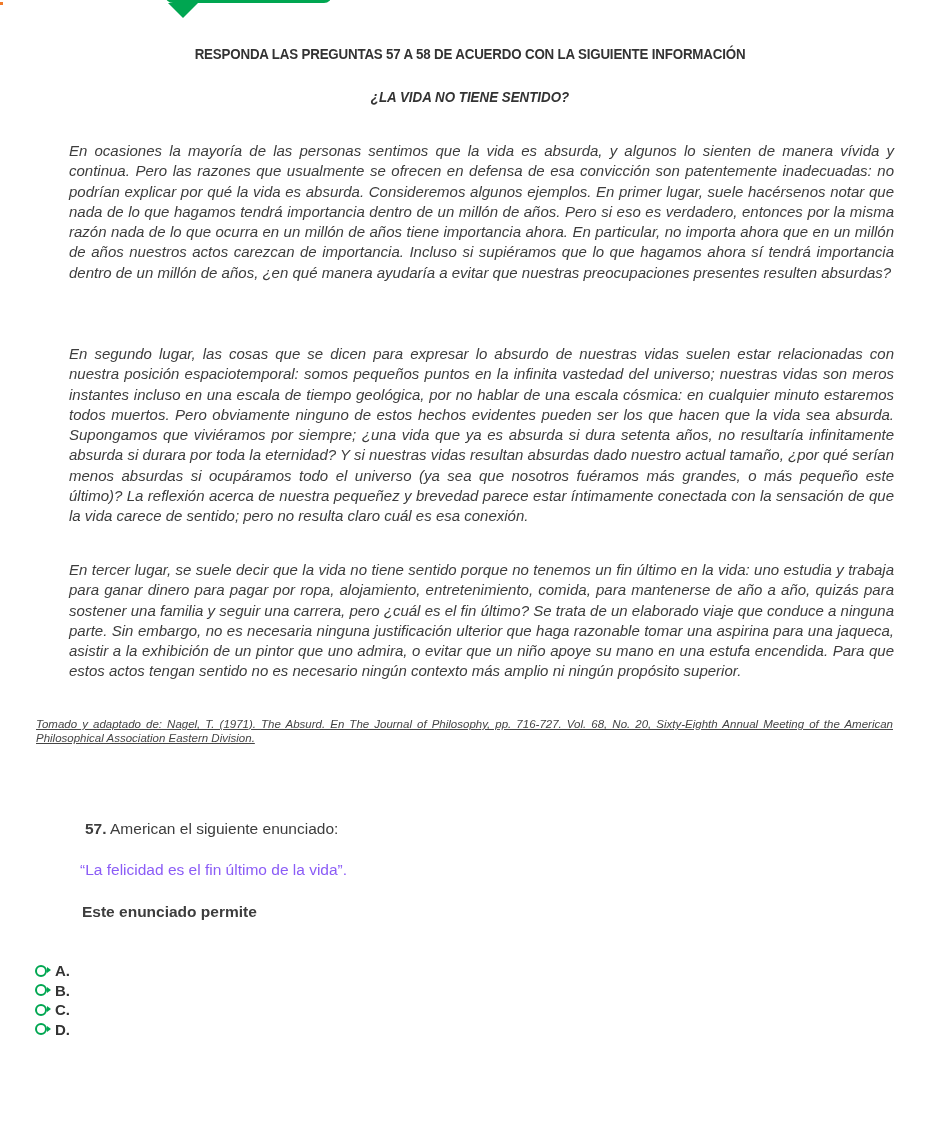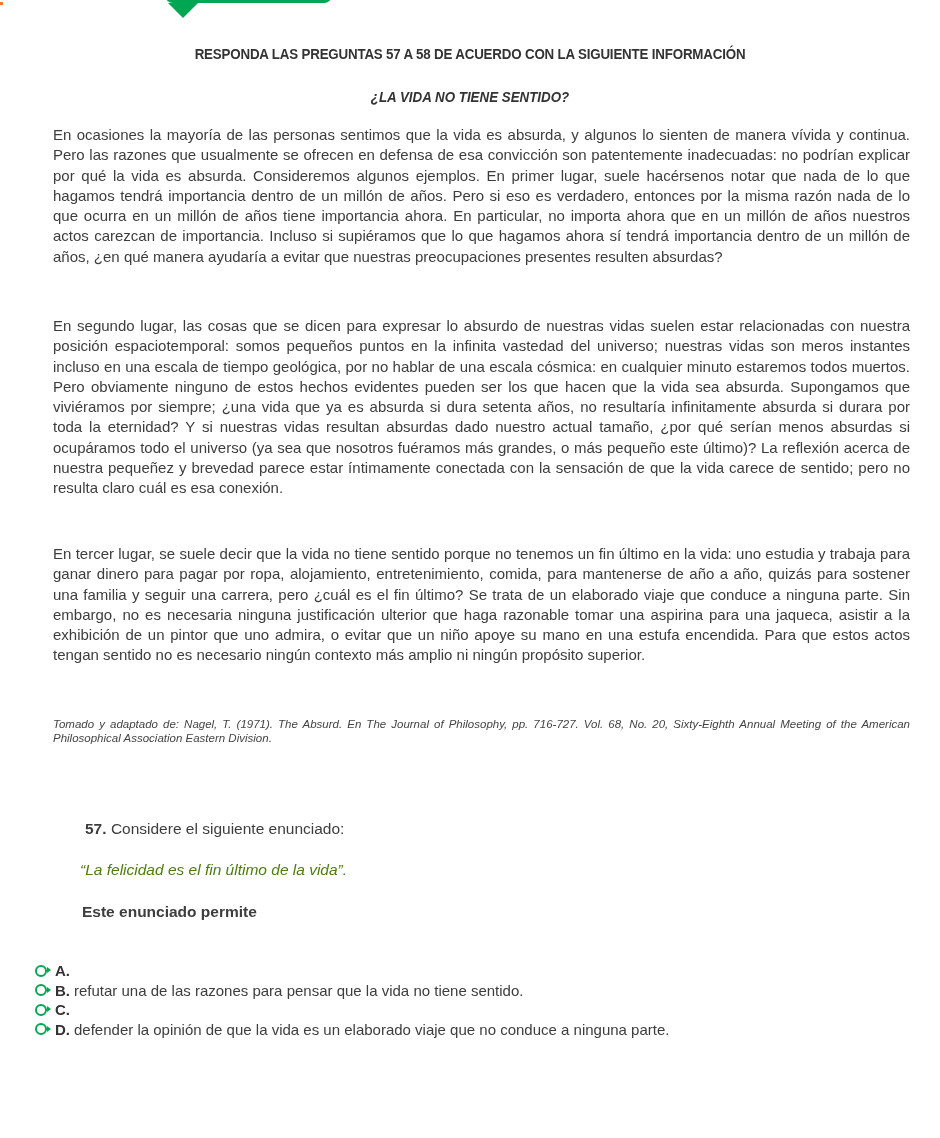--- a/index.html
+++ b/index.html
@@ -70,54 +70,55 @@
     .passage {
       position: absolute;
       left: 53px;
       width: 857px;
       font-size: 15px;
       line-height: 20.3px;
       text-align: justify;
       color: #3d3d3d;
     }
     .passage p {
-      margin: 0;
+      margin: 16px;
+      font-style: italic;
     }
     #para1 { top: 125px; }
-    #para2 { top: 316px; }
+    #para2 { top: 328px; }
     #para3 { top: 544px; }
     .citation {
       position: absolute;
-      left: 53px;
+      left: 36px;
       top: 717px;
       width: 857px;
       font-size: 11.5px;
       line-height: 14px;
       font-style: italic;
       color: #444444;
       text-align: justify;
+      text-decoration: underline;
     }
     .question {
       position: absolute;
       left: 53px;
       top: 820px;
       font-size: 15.5px;
       color: #3d3d3d;
     }
     .question .qnum {
       font-weight: bold;
       margin-left: 32px;
     }
     .quote {
       position: absolute;
       left: 80px;
       top: 861px;
       font-size: 15.5px;
-      color: #4d7c0f;
-      font-style: italic;
+      color: #8b5cf6;
     }
     .prompt {
       position: absolute;
       left: 82px;
       top: 903px;
       font-size: 15.5px;
       color: #3d3d3d;
       font-weight: bold;
     }
     .options {
@@ -177,37 +178,35 @@
   <p>En segundo lugar, las cosas que se dicen para expresar lo absurdo de nuestras vidas suelen estar relacionadas con nuestra posición espaciotemporal: somos pequeños puntos en la infinita vastedad del universo; nuestras vidas son meros instantes incluso en una escala de tiempo geológica, por no hablar de una escala cósmica: en cualquier minuto estaremos todos muertos. Pero obviamente ninguno de estos hechos evidentes pueden ser los que hacen que la vida sea absurda. Supongamos que viviéramos por siempre; ¿una vida que ya es absurda si dura setenta años, no resultaría infinitamente absurda si durara por toda la eternidad? Y si nuestras vidas resultan absurdas dado nuestro actual tamaño, ¿por qué serían menos absurdas si ocupáramos todo el universo (ya sea que nosotros fuéramos más grandes, o más pequeño este último)? La reflexión acerca de nuestra pequeñez y brevedad parece estar íntimamente conectada con la sensación de que la vida carece de sentido; pero no resulta claro cuál es esa conexión.</p>
 </div>
 <div class="passage" id="para3">
   <p>En tercer lugar, se suele decir que la vida no tiene sentido porque no tenemos un fin último en la vida: uno estudia y trabaja para ganar dinero para pagar por ropa, alojamiento, entretenimiento, comida, para mantenerse de año a año, quizás para sostener una familia y seguir una carrera, pero ¿cuál es el fin último? Se trata de un elaborado viaje que conduce a ninguna parte. Sin embargo, no es necesaria ninguna justificación ulterior que haga razonable tomar una aspirina para una jaqueca, asistir a la exhibición de un pintor que uno admira, o evitar que un niño apoye su mano en una estufa encendida. Para que estos actos tengan sentido no es necesario ningún contexto más amplio ni ningún propósito superior.</p>
 </div>
 
 <div class="citation">Tomado y adaptado de: Nagel, T. (1971). The Absurd. En The Journal of Philosophy, pp. 716-727. Vol. 68, No. 20, Sixty-Eighth Annual Meeting of the American Philosophical Association Eastern Division.</div>
 
 <div class="question">
   <span class="qnum">57.</span>
-  <span>Considere el siguiente enunciado:</span>
+  <span>American el siguiente enunciado:</span>
 </div>
 <div class="quote">“La felicidad es el fin último de la vida”.</div>
 <div class="prompt">Este enunciado permite</div>
 
 <div class="options">
   <div class="option">
     <span class="radio"></span>
     <span class="letter">A.</span>
   </div>
   <div class="option">
     <span class="radio"></span>
     <span class="letter">B.</span>
-    <span>refutar una de las razones para pensar que la vida no tiene sentido.</span>
   </div>
   <div class="option">
     <span class="radio"></span>
     <span class="letter">C.</span>
   </div>
   <div class="option">
     <span class="radio"></span>
     <span class="letter">D.</span>
-    <span>defender la opinión de que la vida es un elaborado viaje que no conduce a ninguna parte.</span>
   </div>
 </div>
 
 </body></html>

